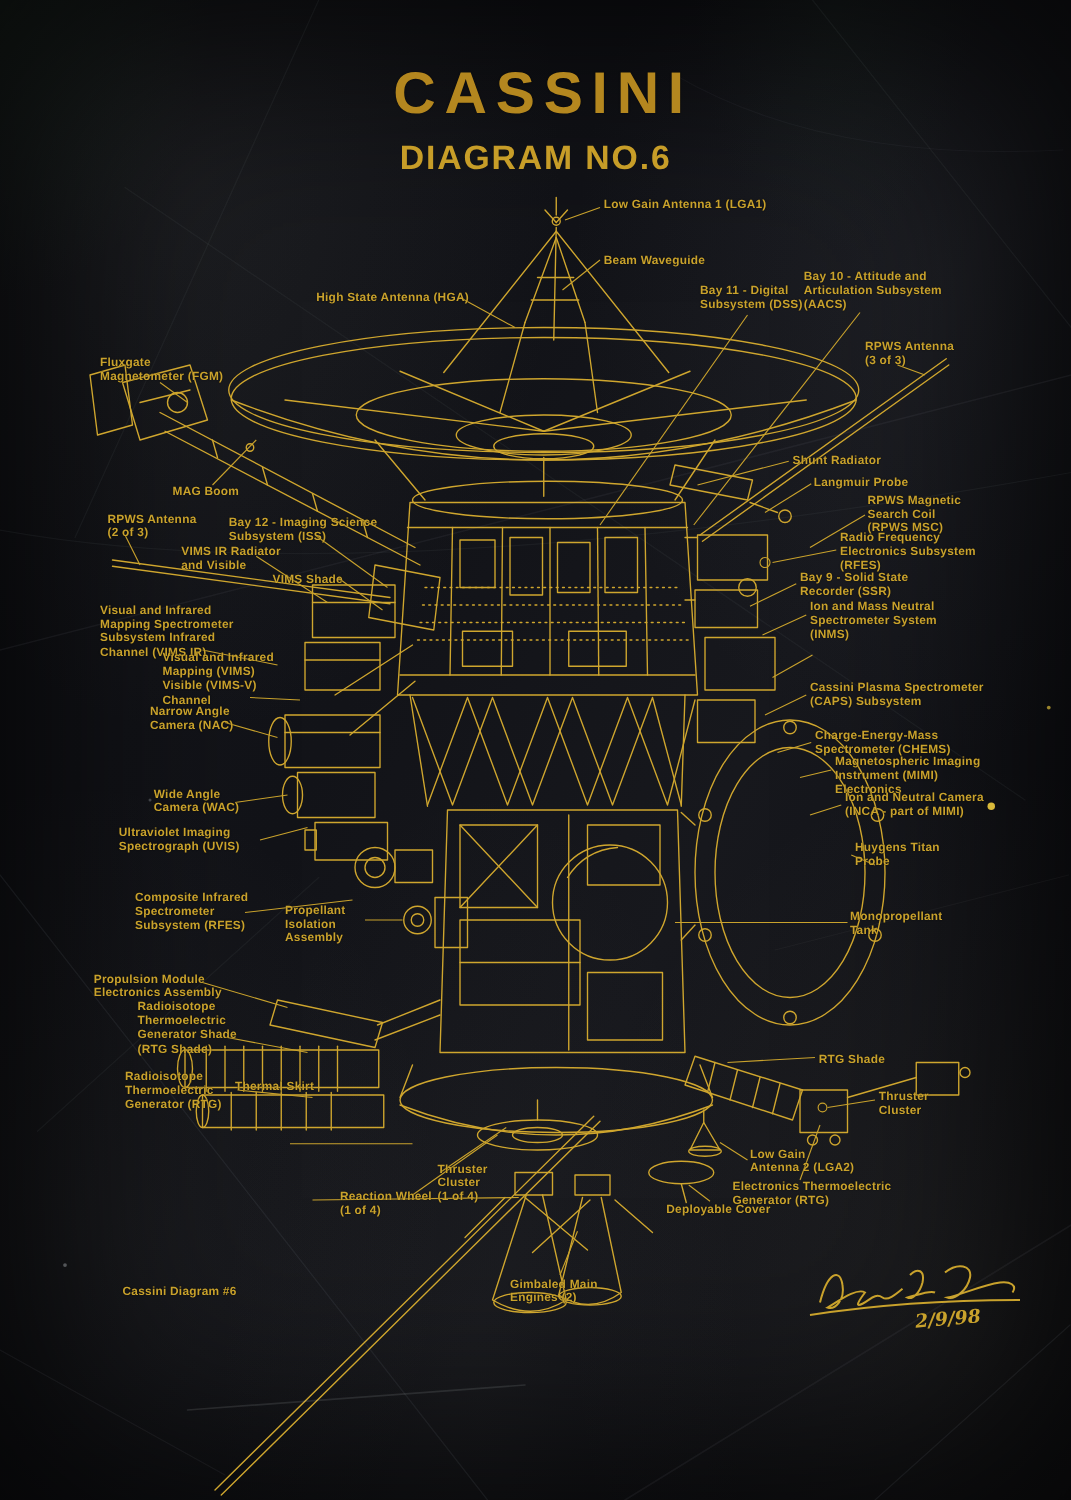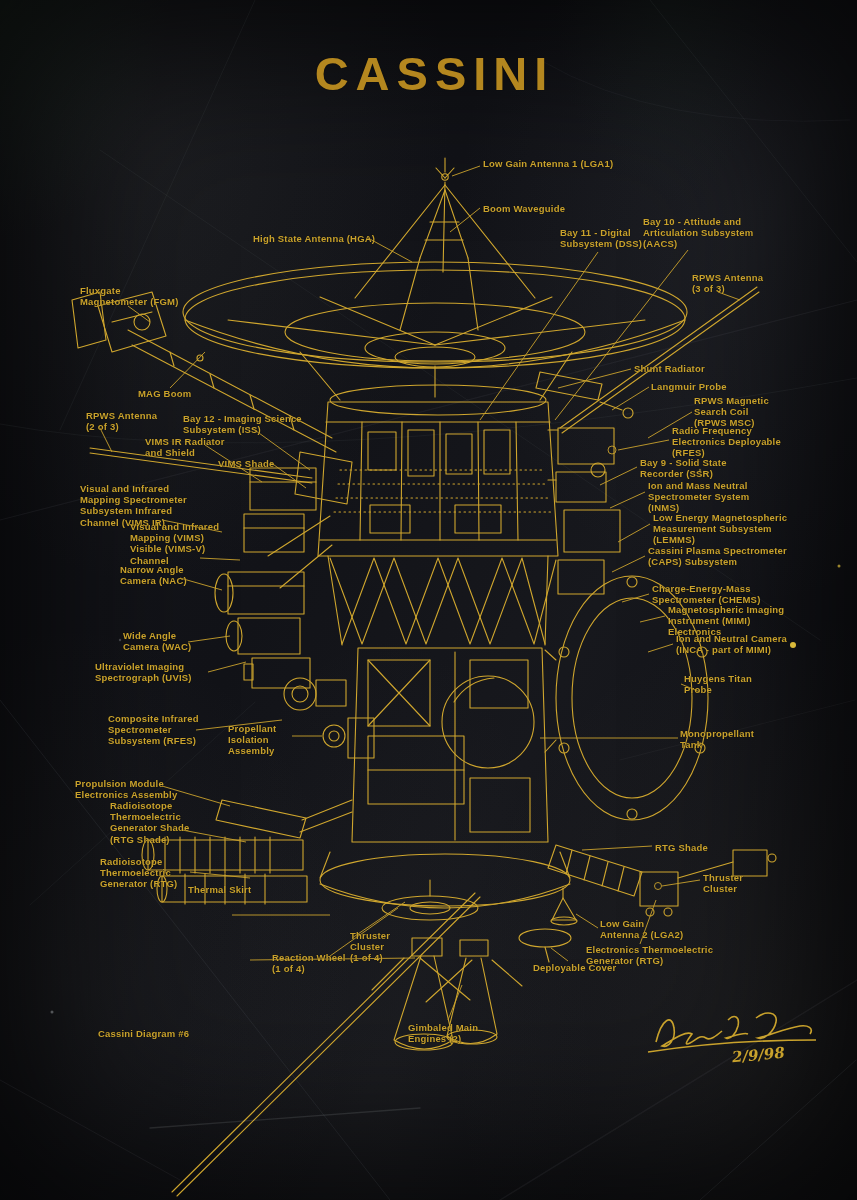--- a/index.html
+++ b/index.html
@@ -56,20 +56,21 @@
     font-family:"DejaVu Serif",serif;
   }
 </style>
 </head>
 <body>
 
 <div id="poster">
 
   <div id="header">
     <h1 id="title">CASSINI</h1>
+    <h2 id="subtitle">DIAGRAM NO.6</h2>
   </div>
 
   <svg id="art" width="857" height="1200" viewBox="0 0 857 1200">
 
     <g id="spacecraft">
 
       <g>
         <line x1="445" y1="158" x2="445" y2="172"></line>
         <circle cx="445" cy="177" r="3.2"></circle>
         <line x1="436" y1="168" x2="445" y2="178"></line>
@@ -361,67 +362,64 @@
       <path d="M540,60 Q660,130 850,120" stroke="rgba(205,210,220,0.04)" stroke-width="1"></path>
       <circle cx="793" cy="645" r="3" fill="#d9b93a" stroke="none"></circle>
       <circle cx="839" cy="566" r="1.5" fill="rgba(217,185,58,0.7)" stroke="none"></circle>
       <circle cx="52" cy="1012" r="1.5" fill="rgba(210,214,222,0.35)" stroke="none"></circle>
       <circle cx="700" cy="470" r="1.2" fill="rgba(217,185,58,0.5)" stroke="none"></circle>
       <circle cx="120" cy="640" r="1.2" fill="rgba(210,214,222,0.25)" stroke="none"></circle>
     </g>
   </svg>
 
   <div class="lbl" style="left:483px;top:158px">Low Gain Antenna 1 (LGA1)</div>
-  <div class="lbl" style="left:483px;top:203px">Boom Waveguide</div>
+  <div class="lbl" style="left:483px;top:203px">Beam Waveguide</div>
   <div class="lbl" style="left:253px;top:233px">High State Antenna (HGA)</div>
   <div class="lbl" style="left:560px;top:227px">Bay 11 - Digital
 Subsystem (DSS)</div>
   <div class="lbl" style="left:643px;top:216px">Bay 10 - Attitude and
 Articulation Subsystem
 (AACS)</div>
   <div class="lbl" style="left:692px;top:272px">RPWS Antenna
 (3 of 3)</div>
   <div class="lbl" style="left:80px;top:285px">Fluxgate
 Magnetometer (FGM)</div>
   <div class="lbl" style="left:138px;top:388px">MAG Boom</div>
   <div class="lbl" style="left:634px;top:363px">Shunt Radiator</div>
   <div class="lbl" style="left:651px;top:381px">Langmuir Probe</div>
   <div class="lbl" style="left:694px;top:395px">RPWS Magnetic
 Search Coil
 (RPWS MSC)</div>
   <div class="lbl" style="left:672px;top:425px">Radio Frequency
-Electronics Deployable
+Electronics Subsystem
 (RFES)</div>
   <div class="lbl" style="left:640px;top:457px">Bay 9 - Solid State
 Recorder (SSR)</div>
   <div class="lbl" style="left:648px;top:480px">Ion and Mass Neutral
 Spectrometer System
 (INMS)</div>
-  <div class="lbl" style="left:653px;top:512px">Low Energy Magnetospheric
-Measurement Subsystem
-(LEMMS)</div>
   <div class="lbl" style="left:648px;top:545px">Cassini Plasma Spectrometer
 (CAPS) Subsystem</div>
   <div class="lbl" style="left:652px;top:583px">Charge-Energy-Mass
 Spectrometer (CHEMS)</div>
   <div class="lbl" style="left:668px;top:604px">Magnetospheric Imaging
 Instrument (MIMI)
 Electronics</div>
   <div class="lbl" style="left:676px;top:633px">Ion and Neutral Camera
 (INCA - part of MIMI)</div>
   <div class="lbl" style="left:684px;top:673px">Huygens Titan
 Probe</div>
   <div class="lbl" style="left:680px;top:728px">Monopropellant
 Tank</div>
   <div class="lbl" style="left:86px;top:410px">RPWS Antenna
 (2 of 3)</div>
   <div class="lbl" style="left:183px;top:413px">Bay 12 - Imaging Science
 Subsystem (ISS)</div>
   <div class="lbl" style="left:145px;top:436px">VIMS IR Radiator
-and Shield</div>
+and Visible</div>
   <div class="lbl" style="left:218px;top:458px">VIMS Shade</div>
   <div class="lbl" style="left:80px;top:483px">Visual and Infrared
 Mapping Spectrometer
 Subsystem Infrared
 Channel (VIMS IR)</div>
   <div class="lbl" style="left:130px;top:521px">Visual and Infrared
 Mapping (VIMS)
 Visible (VIMS-V)
 Channel</div>
   <div class="lbl" style="left:120px;top:564px">Narrow Angle
@@ -438,21 +436,21 @@
 Assembly</div>
   <div class="lbl" style="left:75px;top:778px">Propulsion Module
 Electronics Assembly</div>
   <div class="lbl" style="left:110px;top:800px">Radioisotope
 Thermoelectric
 Generator Shade
 (RTG Shade)</div>
   <div class="lbl" style="left:100px;top:856px">Radioisotope
 Thermoelectric
 Generator (RTG)</div>
-  <div class="lbl" style="left:188px;top:884px">Thermal Skirt</div>
+  <div class="lbl" style="left:188px;top:864px">Thermal Skirt</div>
   <div class="lbl" style="left:272px;top:952px">Reaction Wheel
 (1 of 4)</div>
   <div class="lbl" style="left:350px;top:930px">Thruster
 Cluster
 (1 of 4)</div>
   <div class="lbl" style="left:98px;top:1028px">Cassini Diagram #6</div>
   <div class="lbl" style="left:655px;top:842px">RTG Shade</div>
   <div class="lbl" style="left:703px;top:872px">Thruster
 Cluster</div>
   <div class="lbl" style="left:600px;top:918px">Low Gain

